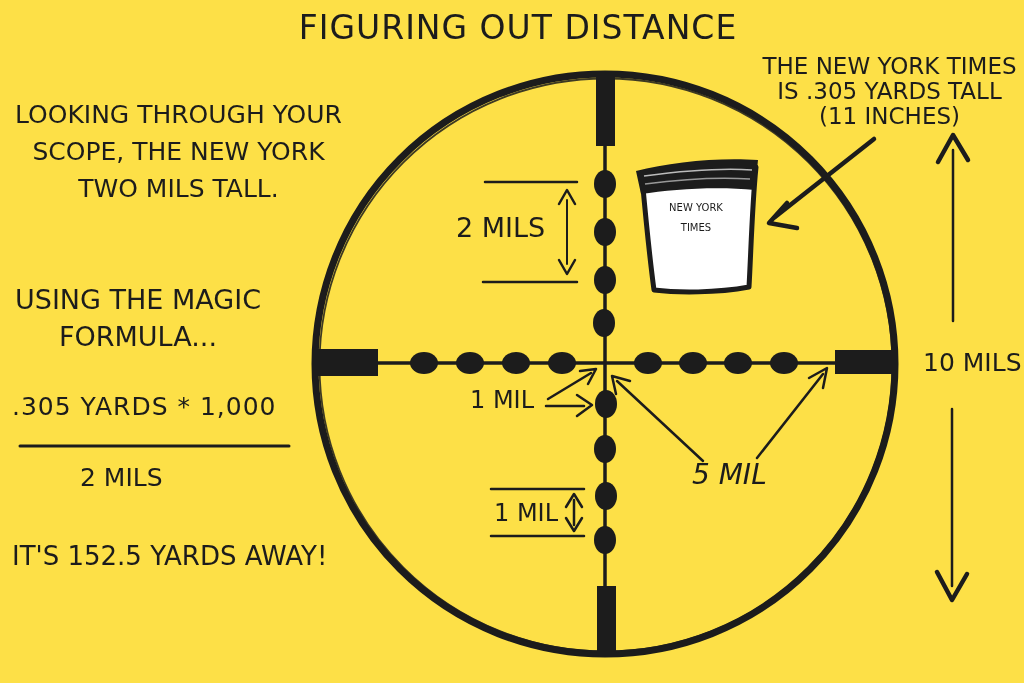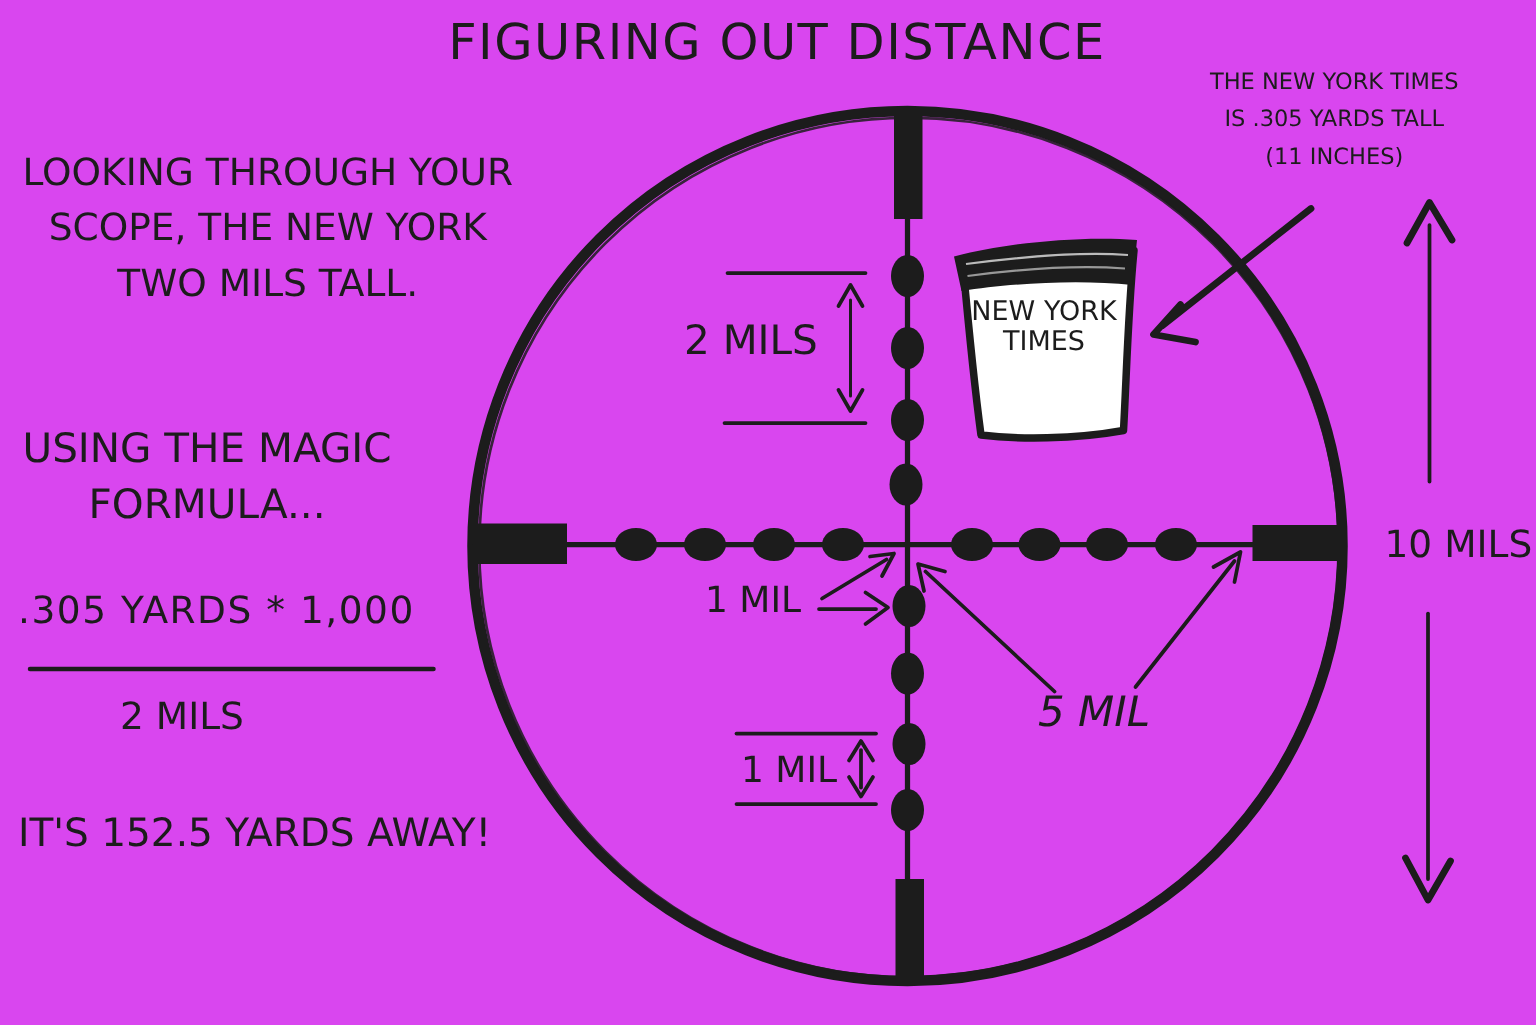--- a/index.html
+++ b/index.html
@@ -3,38 +3,38 @@
 <meta charset="utf-8">
 <style>
   html, body { margin: 0; padding: 0; }
   body {
     width: 1024px; height: 683px;
     background: #ffffff;
     font-family: "DejaVu Sans", sans-serif;
     color: #1c1c1c;
     overflow: hidden;
   }
-  #stage { position: relative; width: 1024px; height: 683px; background: #d946ef; }
+  #stage { position: relative; width: 1024px; height: 683px; background: #fde047; }
   .abs { position: absolute; }
   .hand { color: #1c1c1c; white-space: nowrap; font-family: "DejaVu Sans", sans-serif; text-align: center; }
   svg.layer { position: absolute; left: 0; top: 0; }
 
   .title { left: 272px; top: 8px; width: 492px; text-align: center; font-size: 33px; letter-spacing: 1px; }
   .intro { left: 15px; top: 96px; font-size: 25px; line-height: 37px; }
   .magic { left: 15px; top: 281px; font-size: 27px; line-height: 37px; }
   .numerator { left: 12px; top: 392px; font-size: 25px; letter-spacing: 1px; }
   .denominator { left: 80px; top: 463px; font-size: 25px; }
   .result { left: 12px; top: 541px; font-size: 26px; }
-  .callout { left: 762px; top: 42px; width: 255px; text-align: center; font-size: 15px; line-height: 25px; }
+  .callout { left: 762px; top: 54px; width: 255px; text-align: center; font-size: 23px; line-height: 25px; }
   .lbl-two-mils { left: 456px; top: 212px; font-size: 27px; }
   .lbl-one-mil-center { left: 470px; top: 386px; font-size: 24px; }
   .lbl-one-mil-lower { left: 494px; top: 499px; font-size: 24px; }
   .lbl-five-mil { left: 692px; top: 458px; font-size: 28px; font-style: italic; }
   .lbl-ten-mils { left: 903px; top: 348px; font-size: 25px; margin-left: 20px; }
-  .newspaper-text { left: 645px; top: 198px; width: 102px; text-align: center; font-size: 18px; line-height: 20px; white-space: nowrap; }
+  .newspaper-text { left: 645px; top: 198px; width: 102px; text-align: center; font-size: 10px; line-height: 20px; white-space: nowrap; }
 </style>
 </head>
 <body>
 
 <div id="stage">
 
   <svg class="layer" width="1024" height="683" viewBox="0 0 1024 683">
 
     <g stroke="#1c1c1c" fill="none" stroke-linecap="round">
       <circle cx="605" cy="364" r="290" stroke-width="7"></circle>

